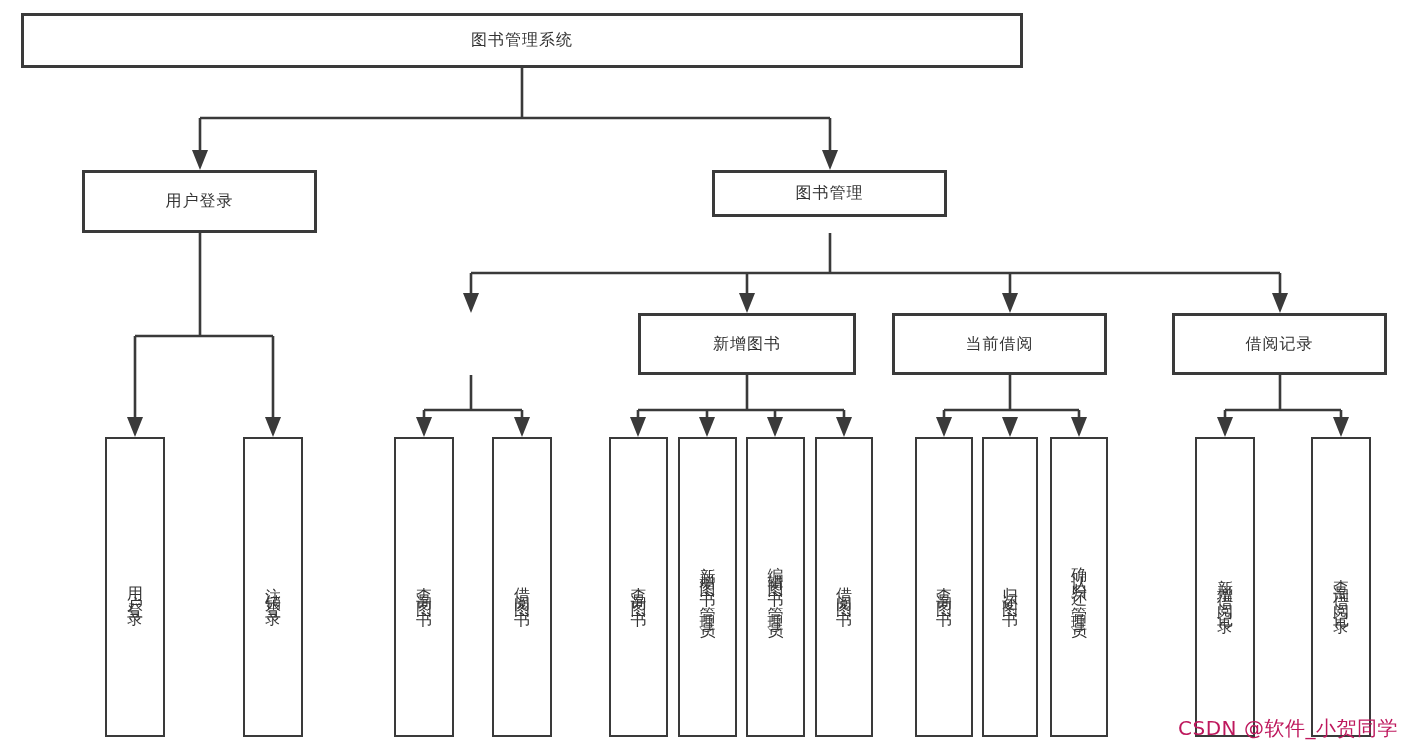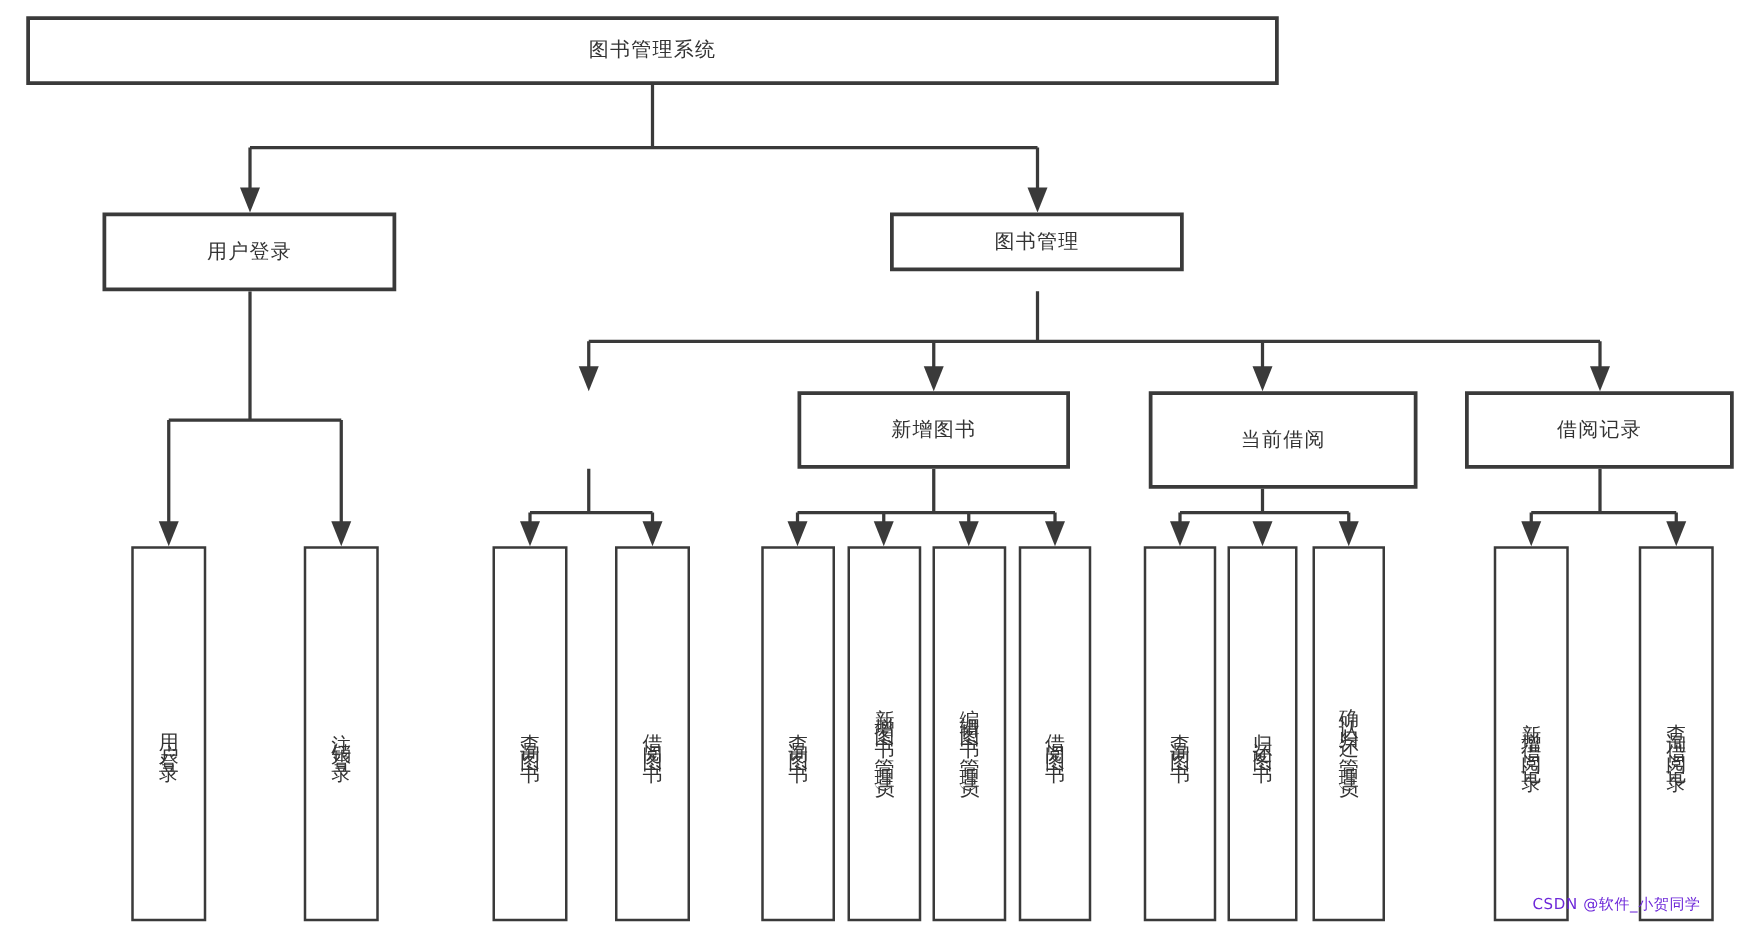--- a/index.html
+++ b/index.html
@@ -25,24 +25,24 @@
   .vbox{
     border-width:2.5px;
     writing-mode:vertical-rl;
     text-orientation:mixed;
     letter-spacing:8px;
     line-height:1;
     padding-top:6px;
   }
   #watermark{
     position:absolute;
-    left:1226px;top:715px;
+    left:1178px;top:715px;
     z-index:5;
-    color:#6d28d9;
-    font-size:12px;
+    color:#be185d;
+    font-size:20px;
     letter-spacing:0.5px;
     white-space:nowrap;
   }
 </style>
 </head>
 <body>
 
 <div id="canvas">
 
   <svg id="wires" viewBox="0 0 1405 747" xmlns="http://www.w3.org/2000/svg">
@@ -87,21 +87,21 @@
       <polygon points="1333,417 1349,417 1341,437"></polygon>
     </g>
   </svg>
 
   <div class="box" style="left:21px;top:13px;width:1002px;height:55px;">图书管理系统</div>
 
   <div class="box" style="left:82px;top:170px;width:235px;height:63px;">用户登录</div>
   <div class="box" style="left:712px;top:170px;width:235px;height:47px;">图书管理</div>
 
   <div class="box" style="left:638px;top:313px;width:218px;height:62px;">新增图书</div>
-  <div class="box" style="left:919px;top:313px;width:215px;height:78px;">当前借阅</div>
+  <div class="box" style="left:892px;top:313px;width:215px;height:62px;">当前借阅</div>
   <div class="box" style="left:1172px;top:313px;width:215px;height:62px;">借阅记录</div>
 
   <div class="box vbox" style="left:105px;top:437px;width:60px;height:300px;">用户登录</div>
   <div class="box vbox" style="left:243px;top:437px;width:60px;height:300px;">注销登录</div>
 
   <div class="box vbox" style="left:394px;top:437px;width:60px;height:300px;">查询图书</div>
   <div class="box vbox" style="left:492px;top:437px;width:60px;height:300px;">借阅图书</div>
 
   <div class="box vbox" style="left:609px;top:437px;width:59px;height:300px;">查询图书</div>
   <div class="box vbox" style="left:678px;top:437px;width:59px;height:300px;">新增图书（管理员）</div>

